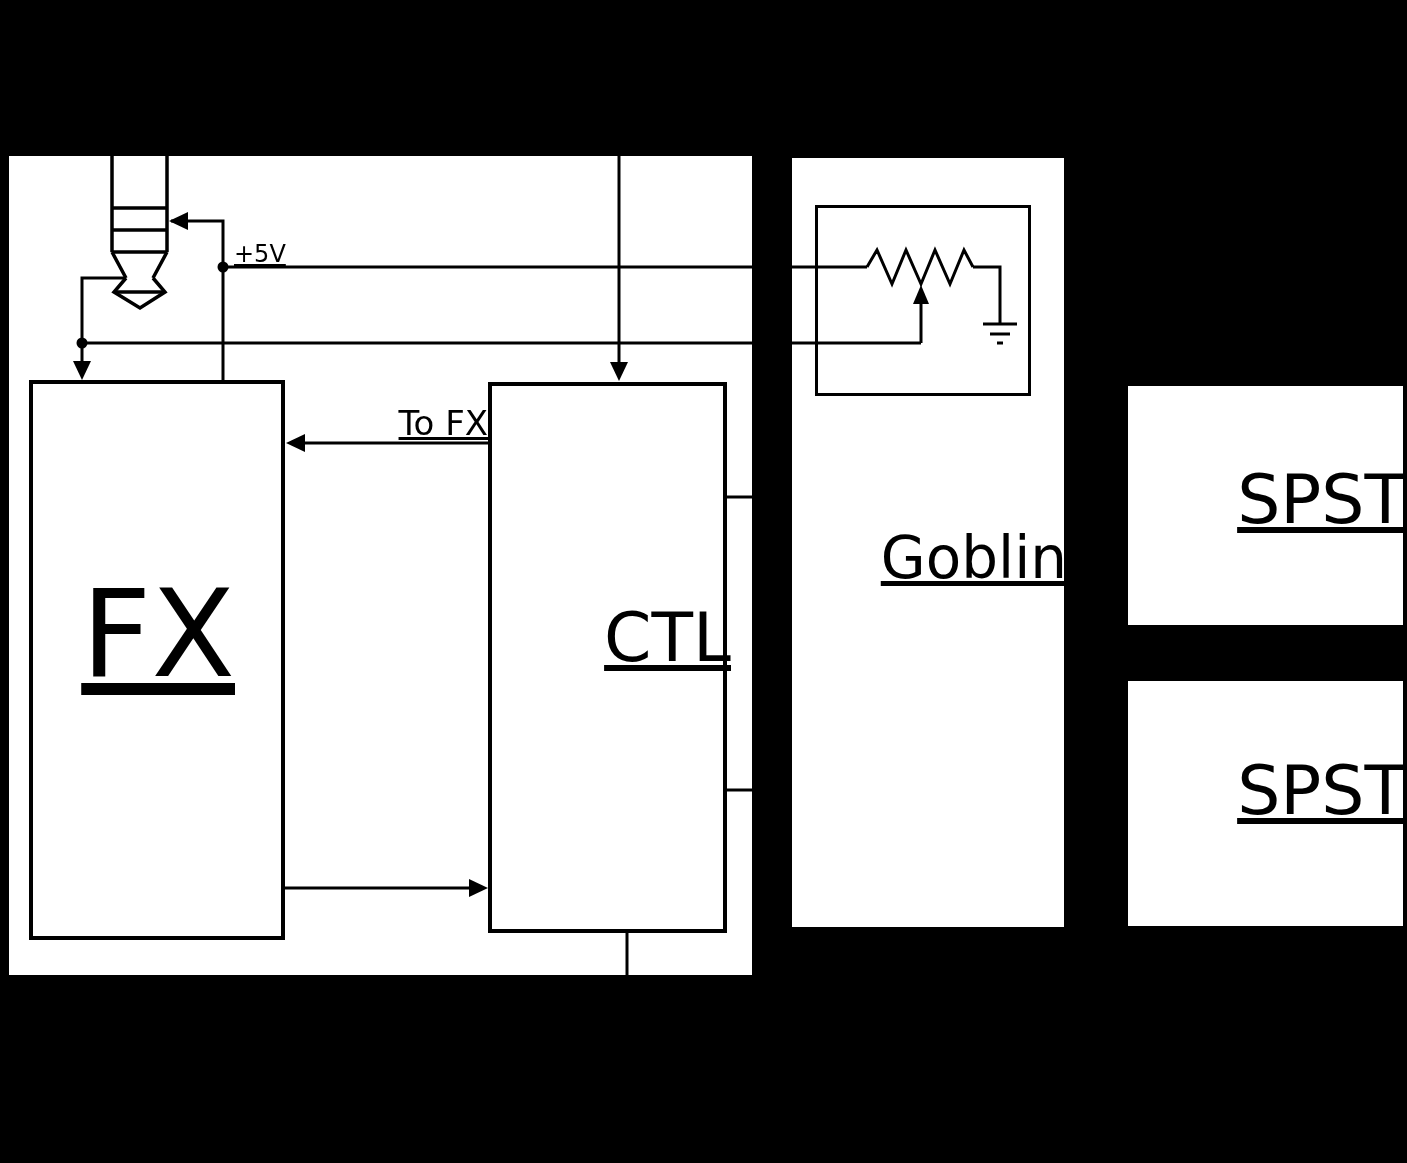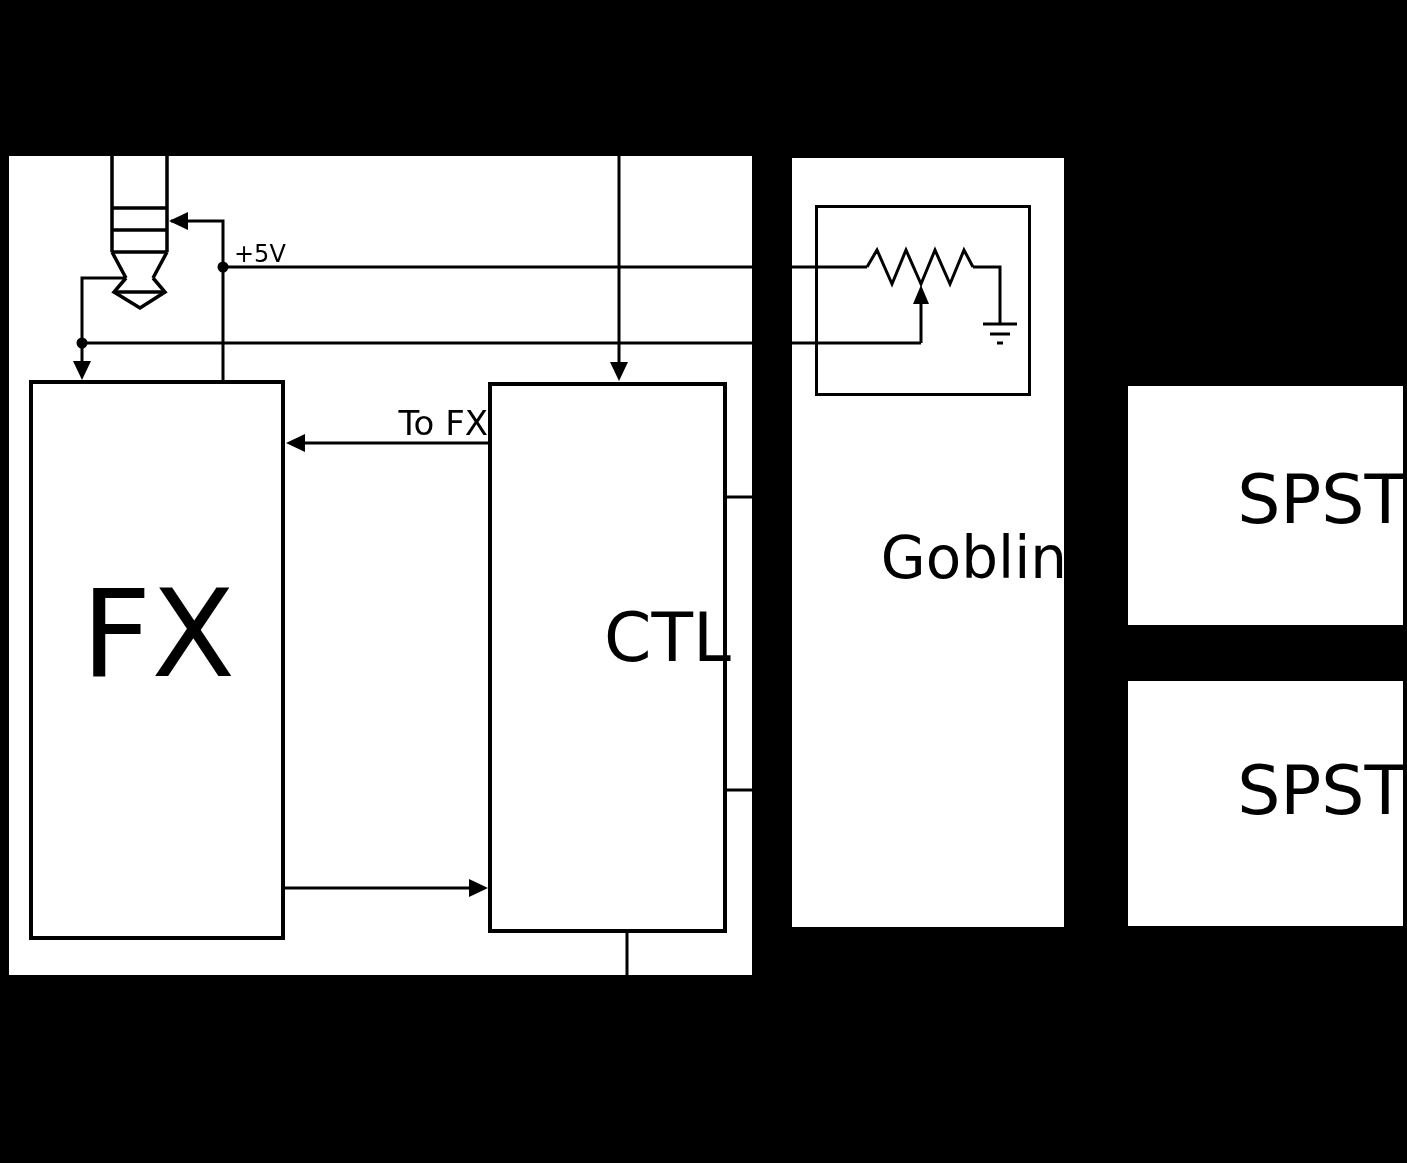--- a/index.html
+++ b/index.html
@@ -25,20 +25,21 @@
   #pot-box{border-width:3px;}
   #wires{
     position:absolute;left:0;top:0;width:1407px;height:1163px;
     pointer-events:none;
   }
   .lbl{
     position:absolute;
     color:#000000;
     line-height:1;
     white-space:nowrap;
+    text-decoration:underline;
   }
   .lbl.center{text-align:right;}
   #fx-label{left:29px;top:573px;width:206px;font-size:122px;}
   #ctl-label{left:488px;top:604px;width:243px;font-size:68px;}
   #goblin-label{left:789px;top:529px;width:278px;font-size:58px;}
   #spst1-label{left:1125px;top:466px;width:281px;font-size:68px;}
   #spst2-label{left:1125px;top:757px;width:281px;font-size:68px;}
   #tofx-label{left:284px;top:406px;width:204px;font-size:34px;}
   #fromfx-label{left:284px;top:852px;width:204px;font-size:34px;}
   #plus5v-label{left:234px;top:242px;font-size:24px;}

